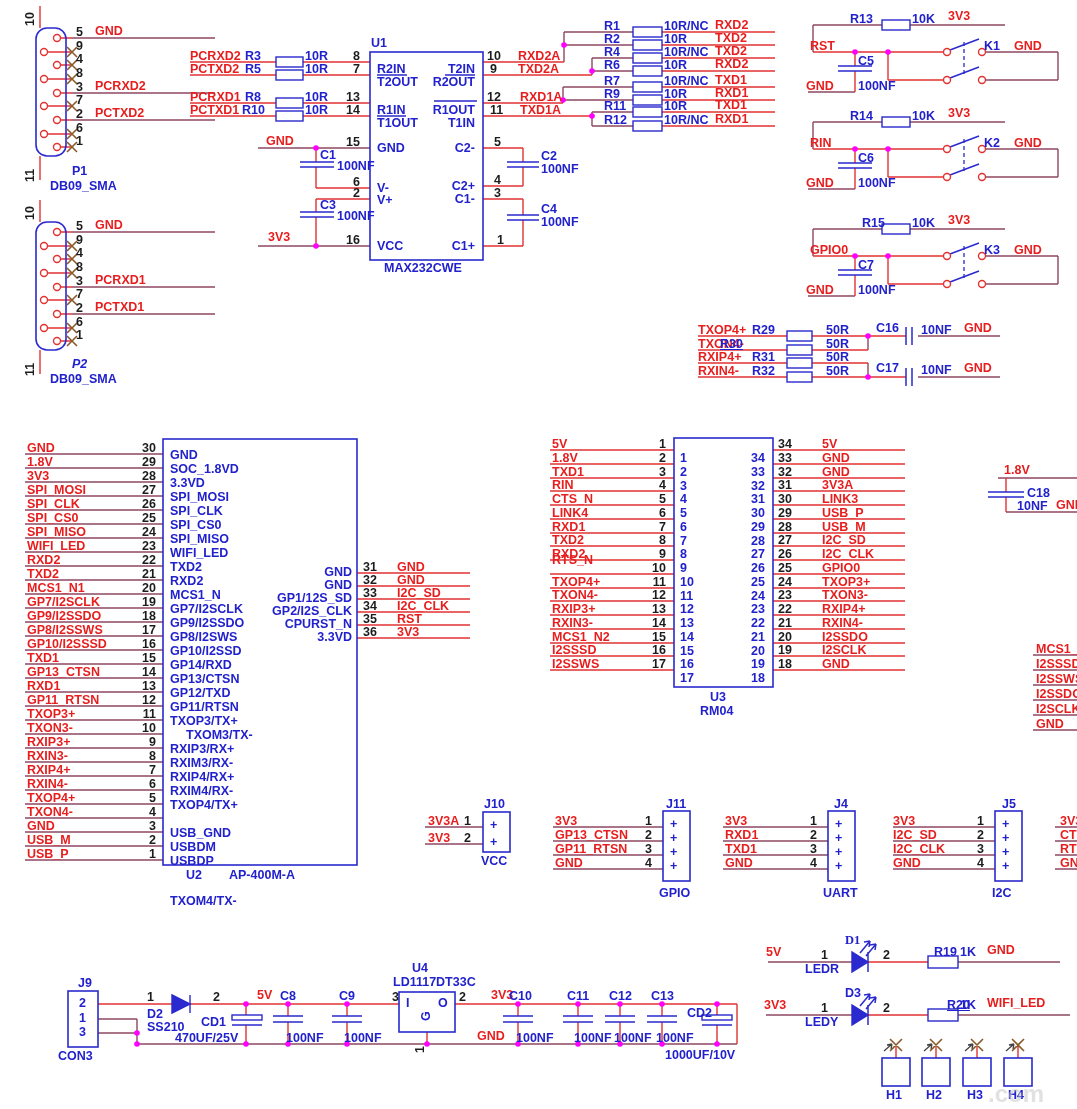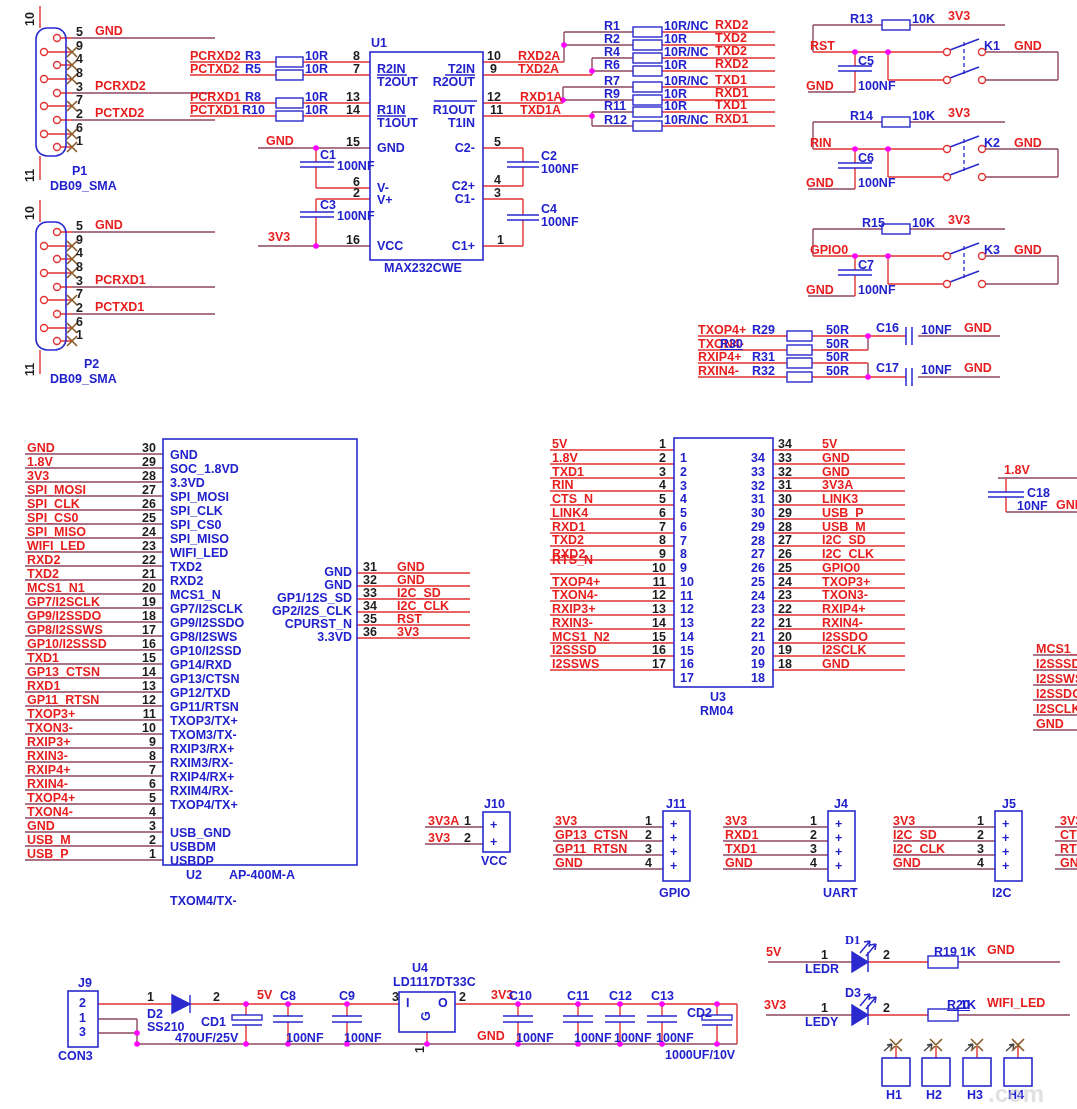--- a/index.html
+++ b/index.html
@@ -172,21 +172,21 @@
       <span class="lbl k" style="left: 76px; top: 234px;">9</span>
       <span class="lbl k" style="left: 76px; top: 247px;">4</span>
       <span class="lbl k" style="left: 76px; top: 261px;">8</span>
       <span class="lbl k" style="left: 76px; top: 275px;">3</span>
       <span class="lbl r" style="left: 95px; top: 274px;">PCRXD1</span>
       <span class="lbl k" style="left: 76px; top: 288px;">7</span>
       <span class="lbl k" style="left: 76px; top: 302px;">2</span>
       <span class="lbl r" style="left: 95px; top: 301px;">PCTXD1</span>
       <span class="lbl k" style="left: 76px; top: 316px;">6</span>
       <span class="lbl k" style="left: 76px; top: 329px;">1</span>
-      <span class="lbl b" style="left: 84px; top: 358px;">P2</span>
+      <span class="lbl b" style="left: 72px; top: 358px; font-style: italic;">P2</span>
       <span class="lbl b" style="left: 50px; top: 373px;">DB09_SMA</span>
       <span class="lbl k" style="left: 24px; top: 376px; transform-origin: left top; transform: rotate(-90deg);">11</span>
       <span class="lbl r" style="left: 190px; top: 50px;">PCRXD2</span>
       <span class="lbl b" style="left: 245px; top: 50px;">R3</span>
       <span class="lbl b" style="left: 305px; top: 50px;">10R</span>
       <span class="lbl r" style="left: 190px; top: 63px;">PCTXD2</span>
       <span class="lbl b" style="left: 245px; top: 63px;">R5</span>
       <span class="lbl b" style="left: 305px; top: 63px;">10R</span>
       <span class="lbl r" style="left: 190px; top: 91px;">PCRXD1</span>
       <span class="lbl b" style="left: 245px; top: 91px;">R8</span>
@@ -384,21 +384,21 @@
       <span class="lbl b" style="left: 170px; top: 589px;">MCS1_N</span>
       <span class="lbl b" style="left: 170px; top: 603px;">GP7/I2SCLK</span>
       <span class="lbl b" style="left: 170px; top: 617px;">GP9/I2SSDO</span>
       <span class="lbl b" style="left: 170px; top: 631px;">GP8/I2SWS</span>
       <span class="lbl b" style="left: 170px; top: 645px;">GP10/I2SSD</span>
       <span class="lbl b" style="left: 170px; top: 659px;">GP14/RXD</span>
       <span class="lbl b" style="left: 170px; top: 673px;">GP13/CTSN</span>
       <span class="lbl b" style="left: 170px; top: 687px;">GP12/TXD</span>
       <span class="lbl b" style="left: 170px; top: 701px;">GP11/RTSN</span>
       <span class="lbl b" style="left: 170px; top: 715px;">TXOP3/TX+</span>
-      <span class="lbl b" style="left: 170px; top: 729px;">TXOM3/TX-</span>
+      <span class="lbl b" style="left: 186px; top: 729px;">TXOM3/TX-</span>
       <span class="lbl b" style="left: 170px; top: 743px;">RXIP3/RX+</span>
       <span class="lbl b" style="left: 170px; top: 757px;">RXIM3/RX-</span>
       <span class="lbl b" style="left: 170px; top: 771px;">RXIP4/RX+</span>
       <span class="lbl b" style="left: 170px; top: 785px;">RXIM4/RX-</span>
       <span class="lbl b" style="left: 170px; top: 799px;">TXOP4/TX+</span>
       <span class="lbl b" style="left: 170px; top: 847px; margin-top: 48px;">TXOM4/TX-</span>
       <span class="lbl b" style="left: 170px; top: 827px;">USB_GND</span>
       <span class="lbl b" style="left: 170px; top: 841px;">USBDM</span>
       <span class="lbl b" style="left: 170px; top: 855px;">USBDP</span>
       <span class="lbl k" style="left: 363px; top: 561px;">31</span>

